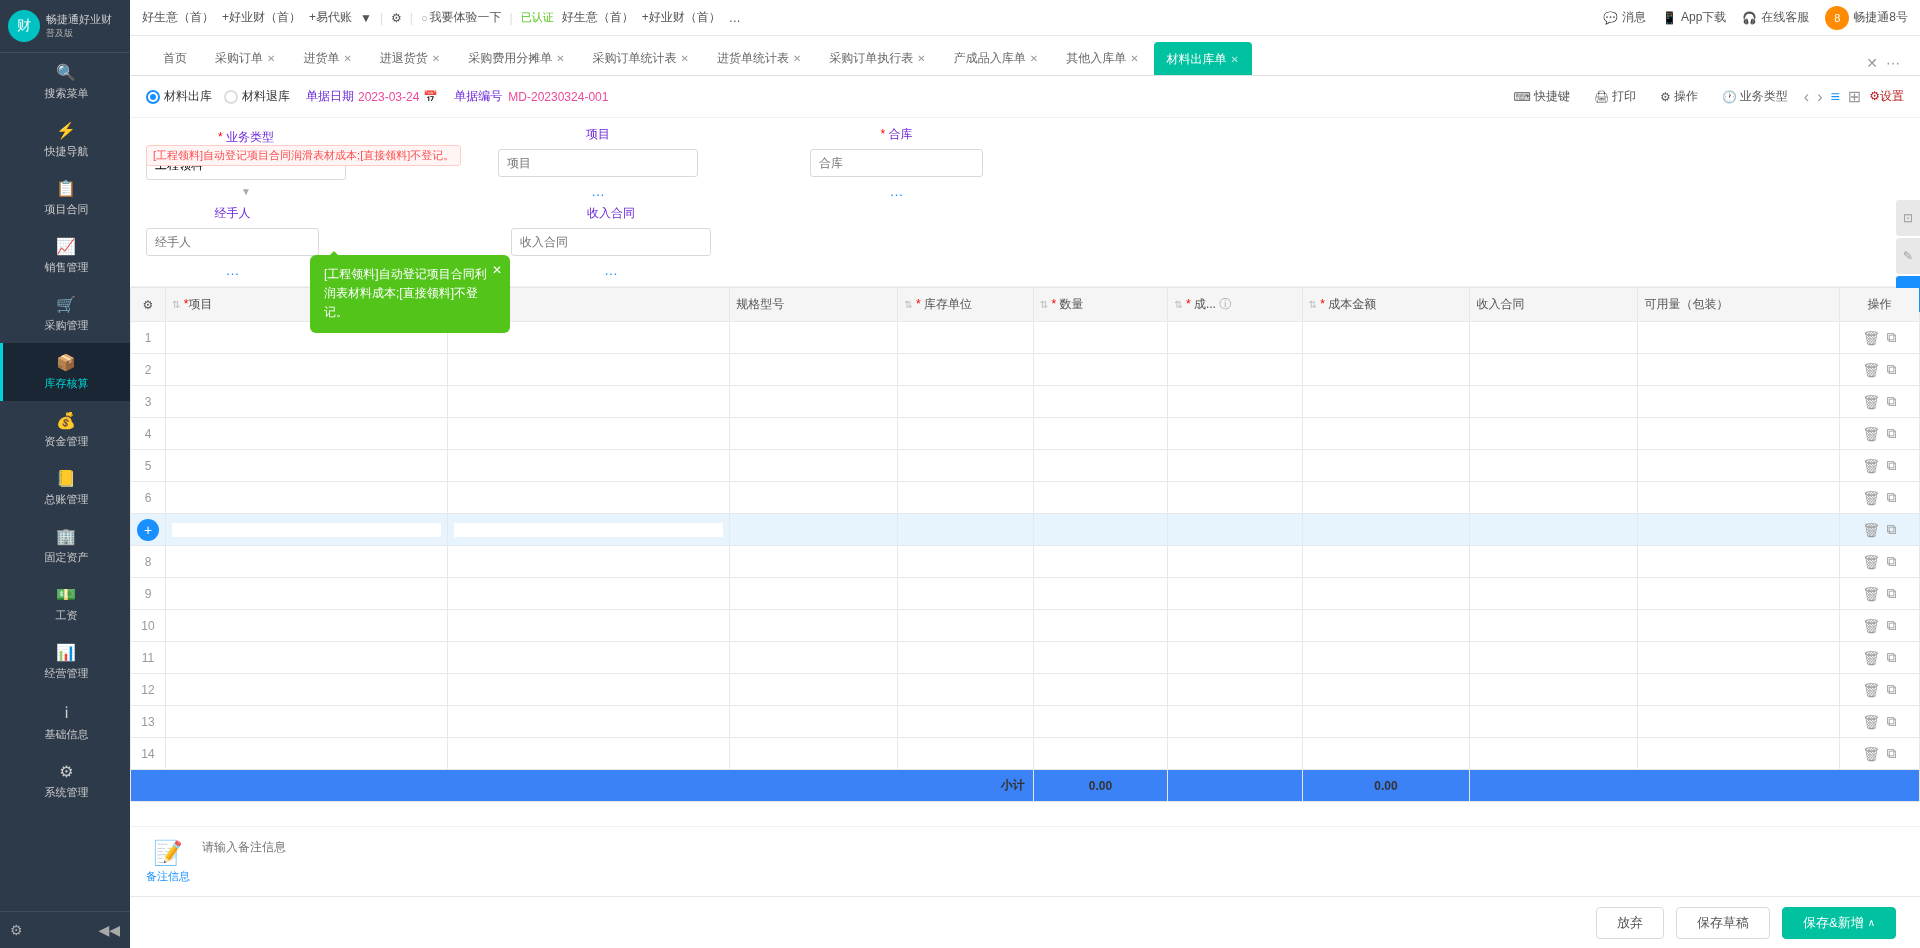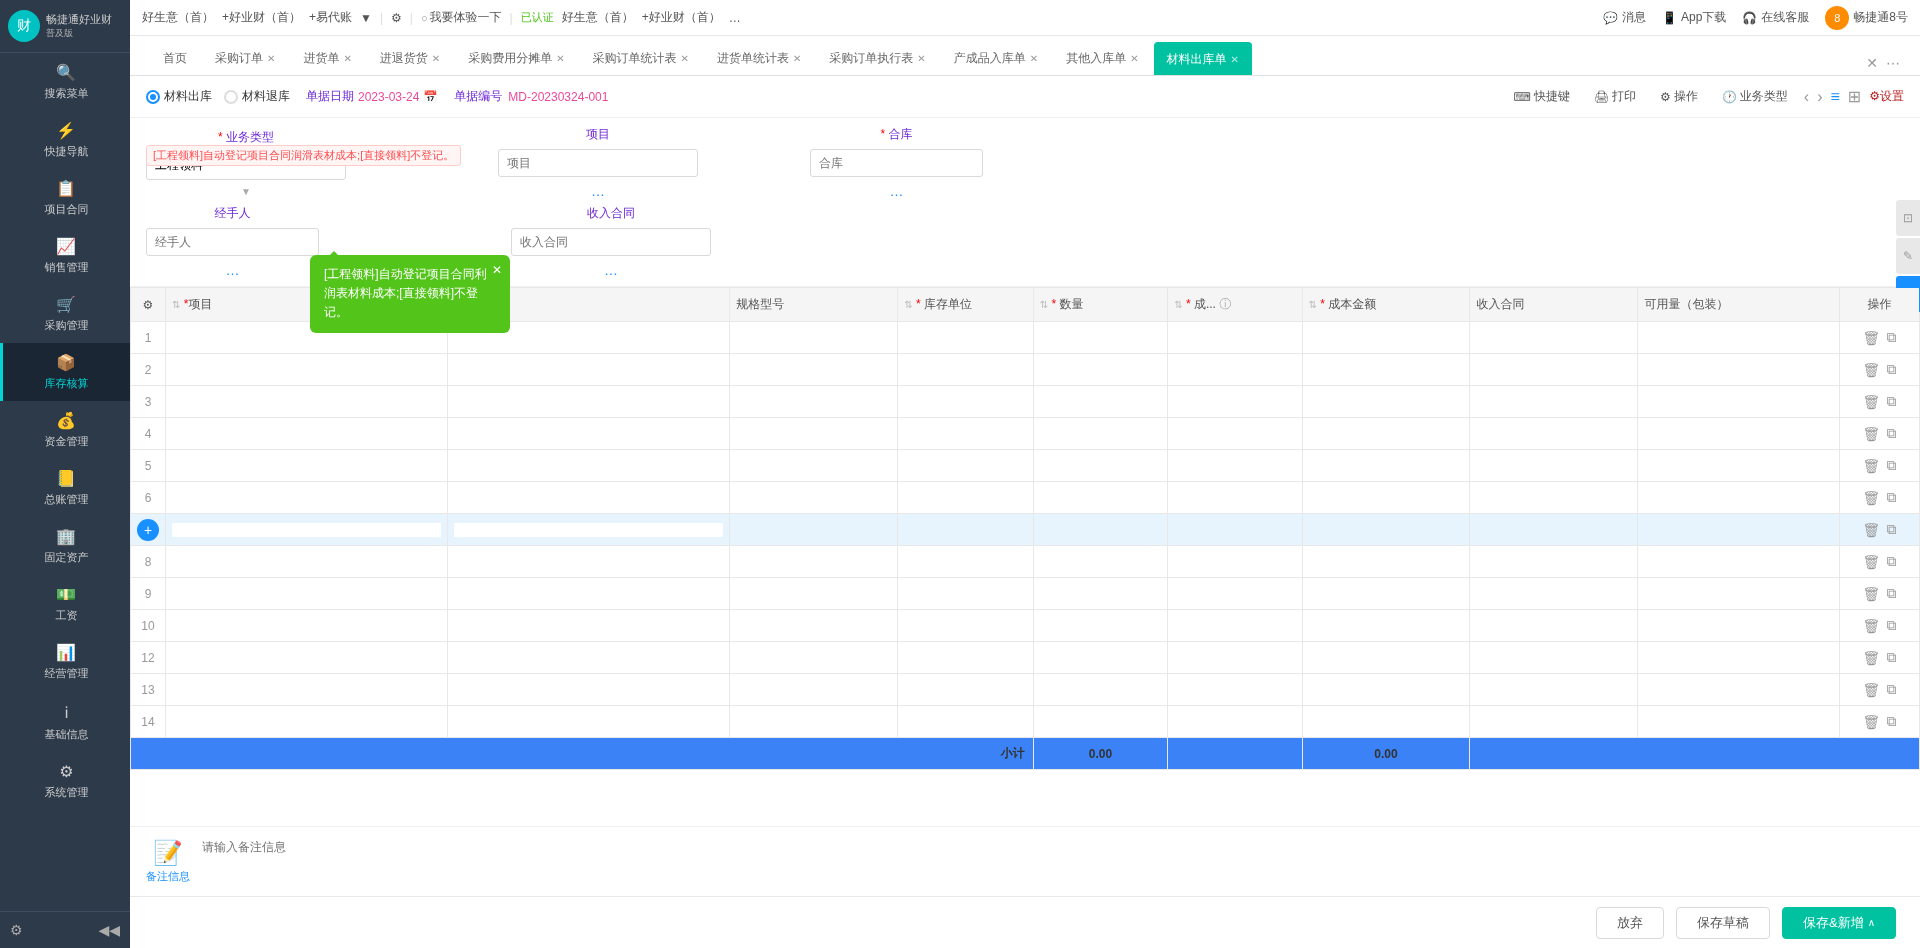--- a/index.html
+++ b/index.html
@@ -612,20 +612,38 @@
                 <td></td>
                 <td></td>
               <td>
                   <div class="action-icons">
                     <span class="action-icon">🗑</span>
                     <span class="action-icon">⧉</span>
                   </div>
                 </td>
             </tr>
 
+            <tr>
+              <td class="row-num">11</td>
+              <td></td>
+                <td></td>
+                <td></td>
+                <td></td>
+                <td></td>
+                <td></td>
+                <td></td>
+                <td></td>
+                <td></td>
+              <td>
+                  <div class="action-icons">
+                    <span class="action-icon">🗑</span>
+                    <span class="action-icon">⧉</span>
+                  </div>
+                </td>
+            </tr>
 
             <tr>
               <td class="row-num">12</td>
               <td></td>
                 <td></td>
                 <td></td>
                 <td></td>
                 <td></td>
                 <td></td>
                 <td></td>

